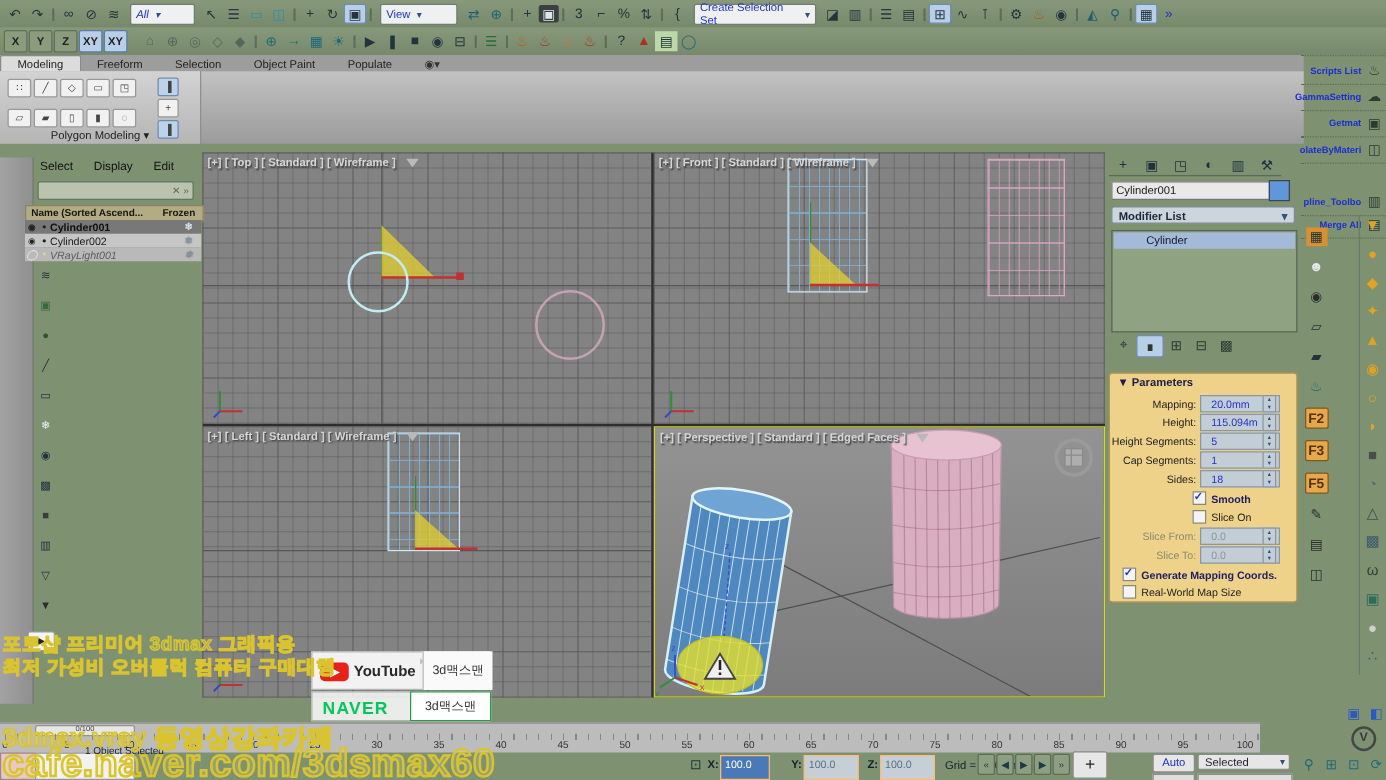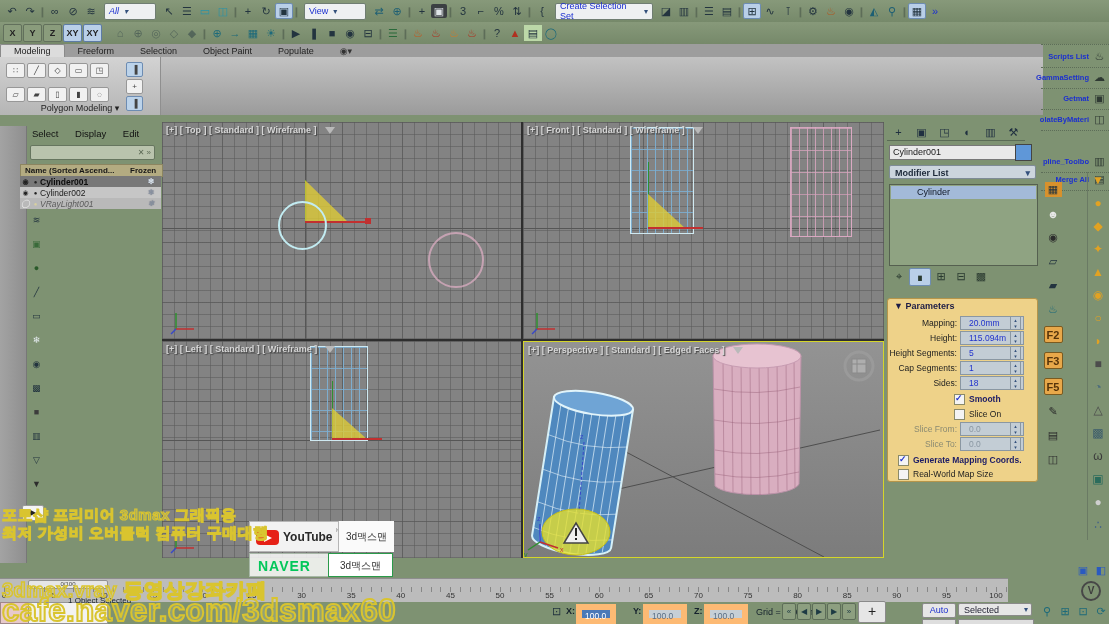--- a/index.html
+++ b/index.html
@@ -125,21 +125,21 @@
   .vcolB .ic{margin-bottom:8px;font-size:12px;}
   
   #ruler{left:0;top:578px;width:1008px;height:23px;background:#bcbcbc;border-top:1px solid #8d8d8d;z-index:3;}
   #ticks{position:absolute;left:4px;top:8px;right:0;height:5px;
          background-image:repeating-linear-gradient(90deg,#878787 0 1px,transparent 1px 9.92px),
                           repeating-linear-gradient(90deg,#6f6f6f 0 1px,transparent 1px 49.6px);}
   .tick-lab{position:absolute;top:12px;width:24px;text-align:center;font-size:8px;color:#333;}
   #slider-handle{position:absolute;left:28px;top:1px;width:78px;height:7px;background:#e6e6e6;
                  border:1px solid #929292;border-radius:2px;font-size:6px;line-height:7px;text-align:center;color:#444;}
   #status{left:0;top:601px;width:1109px;height:23px;z-index:3;}
-  .sfld{position:absolute;top:3px;height:20px;background:#c6cfd6;border:6px solid #fdba74;font-size:8.5px;
+  .sfld{position:absolute;top:3px;height:20px;background:#c6cfd6;border:1px solid #fdba74;font-size:8.5px;
         color:#5a6f85;line-height:13px;padding-left:3px;box-sizing:border-box;}
   .sfld.sel{background:#4a79b8;color:#fff;}
   .slab{position:absolute;top:5px;font-size:9px;font-weight:bold;color:#14202c;}
   .pbtn{width:12px;height:15px;background:#8d9f80;border:1px solid #5d6d58;border-radius:2px;color:#1d3a44;
         display:inline-flex;align-items:center;justify-content:center;font-size:8px;margin-right:1px;}
   .wbtn{position:absolute;background:#e6e6e6;border:1px solid #8a8a8a;border-radius:2px;
         font-size:9px;color:#1b2fd0;text-align:center;}
   
   .wm{position:absolute;font-weight:bold;color:rgba(255,246,140,0.16);-webkit-text-stroke:1.2px #d9c42f;
       letter-spacing:.5px;z-index:60;pointer-events:none;white-space:nowrap;}

